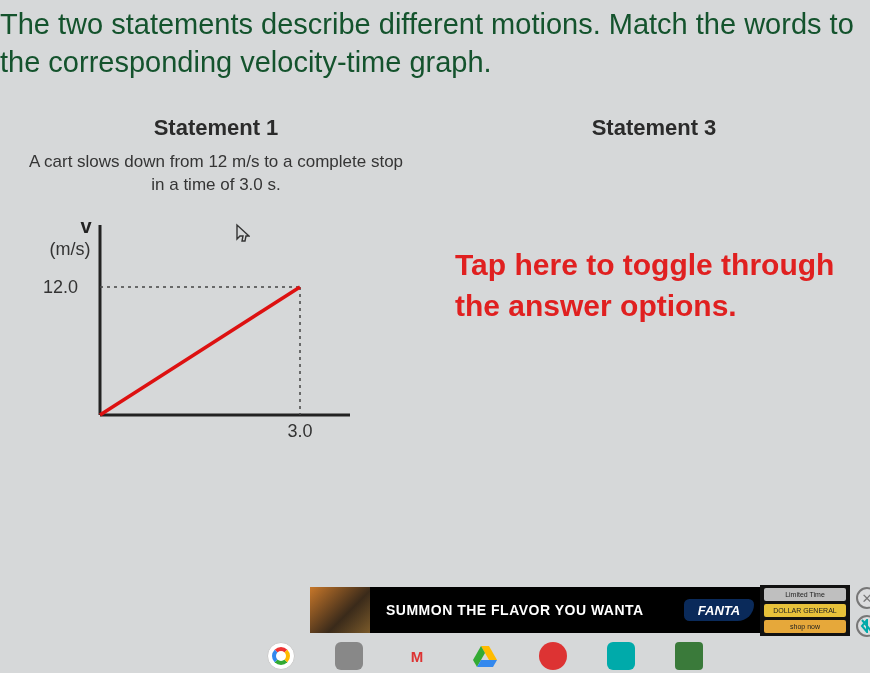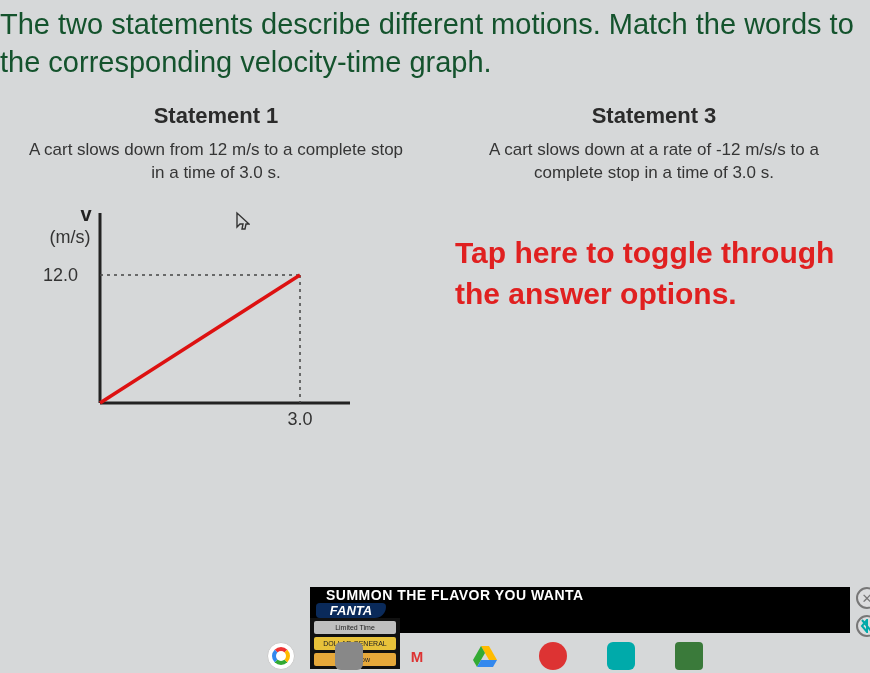--- a/index.html
+++ b/index.html
@@ -13,21 +13,21 @@
     position: relative;
   }
   .prompt {
     padding: 6px 10px 0 0;
     font-size: 29px;
     line-height: 1.3;
     color: #14532d;
   }
   .columns {
     display: flex;
-    margin-top: 22px;
+    margin-top: 34px;
     gap: 6px;
   }
   .col {
     flex: 1;
     text-align: center;
     padding: 0 20px;
   }
   .stmt-title {
     font-weight: bold;
     font-size: 22px;
@@ -68,22 +68,21 @@
     line-height: 1.35;
   }
   .ad-bar {
     position: absolute;
     left: 310px;
     bottom: 40px;
     width: 540px;
     height: 46px;
     background: #000;
     display: flex;
-    align-items: flex-start;
-    flex-direction: column;
+    align-items: center;
   }
   .ad-thumb {
     width: 60px; height: 46px;
     background: linear-gradient(135deg,#c7772a,#3a2a1a 60%,#7a5a2a);
     position: relative;
   }
   .ad-text {
     flex: 1;
     color: #fff;
     font-size: 14px;
@@ -153,21 +152,20 @@
 
 <div class="prompt">The two statements describe different motions. Match the words to the corresponding velocity-time graph.</div>
 
 <div class="columns">
   <div class="col">
     <div class="stmt-title">Statement 1</div>
     <div class="stmt-body">A cart slows down from 12 m/s to a complete stop in a time of 3.0 s.</div>
   </div>
   <div class="col">
     <div class="stmt-title">Statement 3</div>
-    <div class="stmt-body">A cart slows down at a rate of -12 m/s/s to a complete stop in a time of 3.0 s.</div>
   </div>
 </div>
 
 <div class="lower">
   <div class="chart-wrap">
     <span class="cursor">
       <svg width="20" height="24" viewBox="0 0 20 24">
           <path d="M7 2v14l3-3h3l-1 5h3l1-5h3L7 2z" fill="none" stroke="#333" stroke-width="1.4"></path>
         </svg>
     </span>

